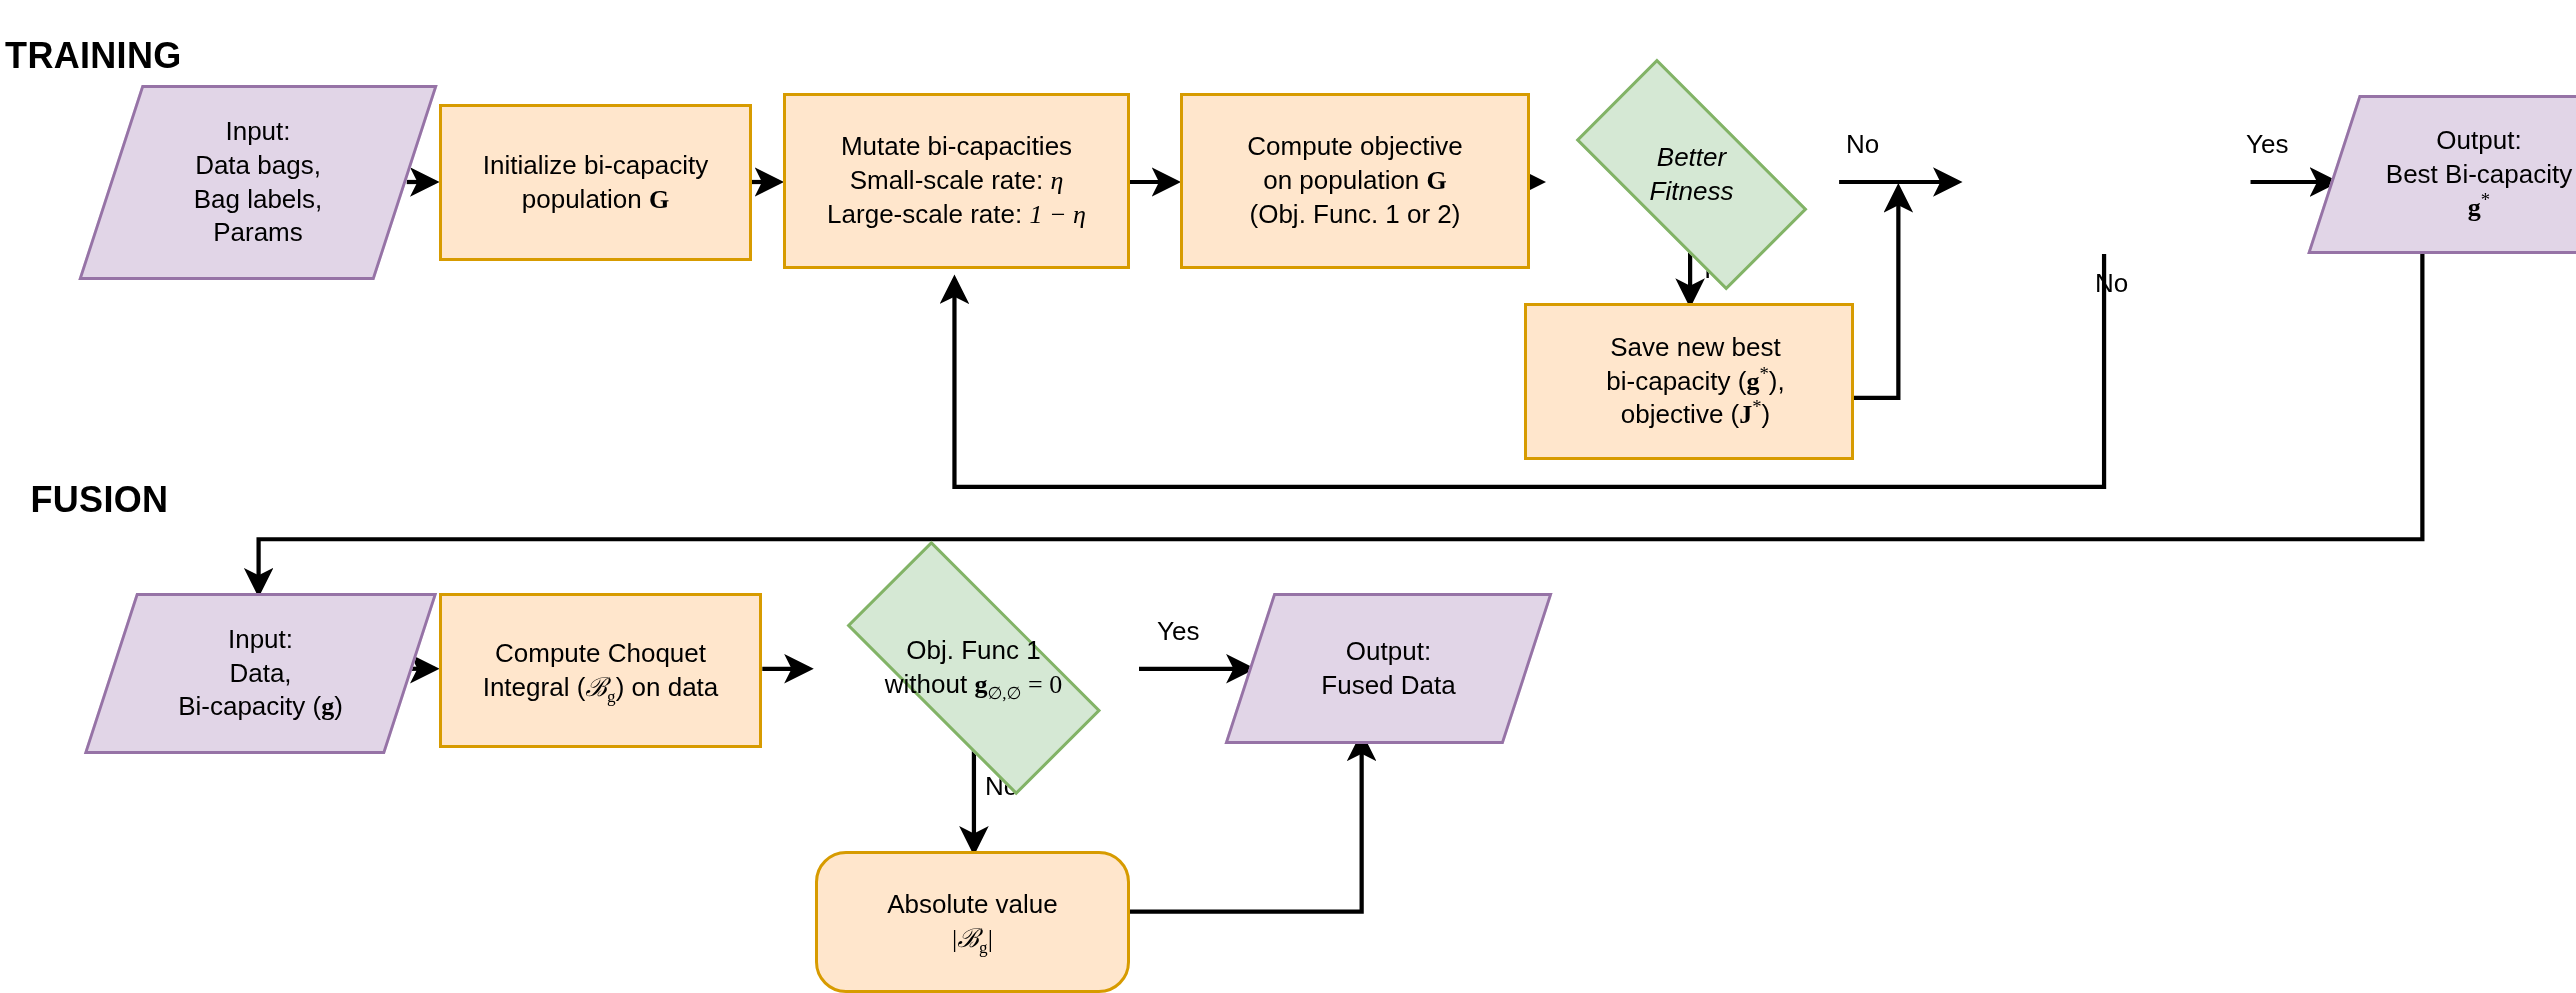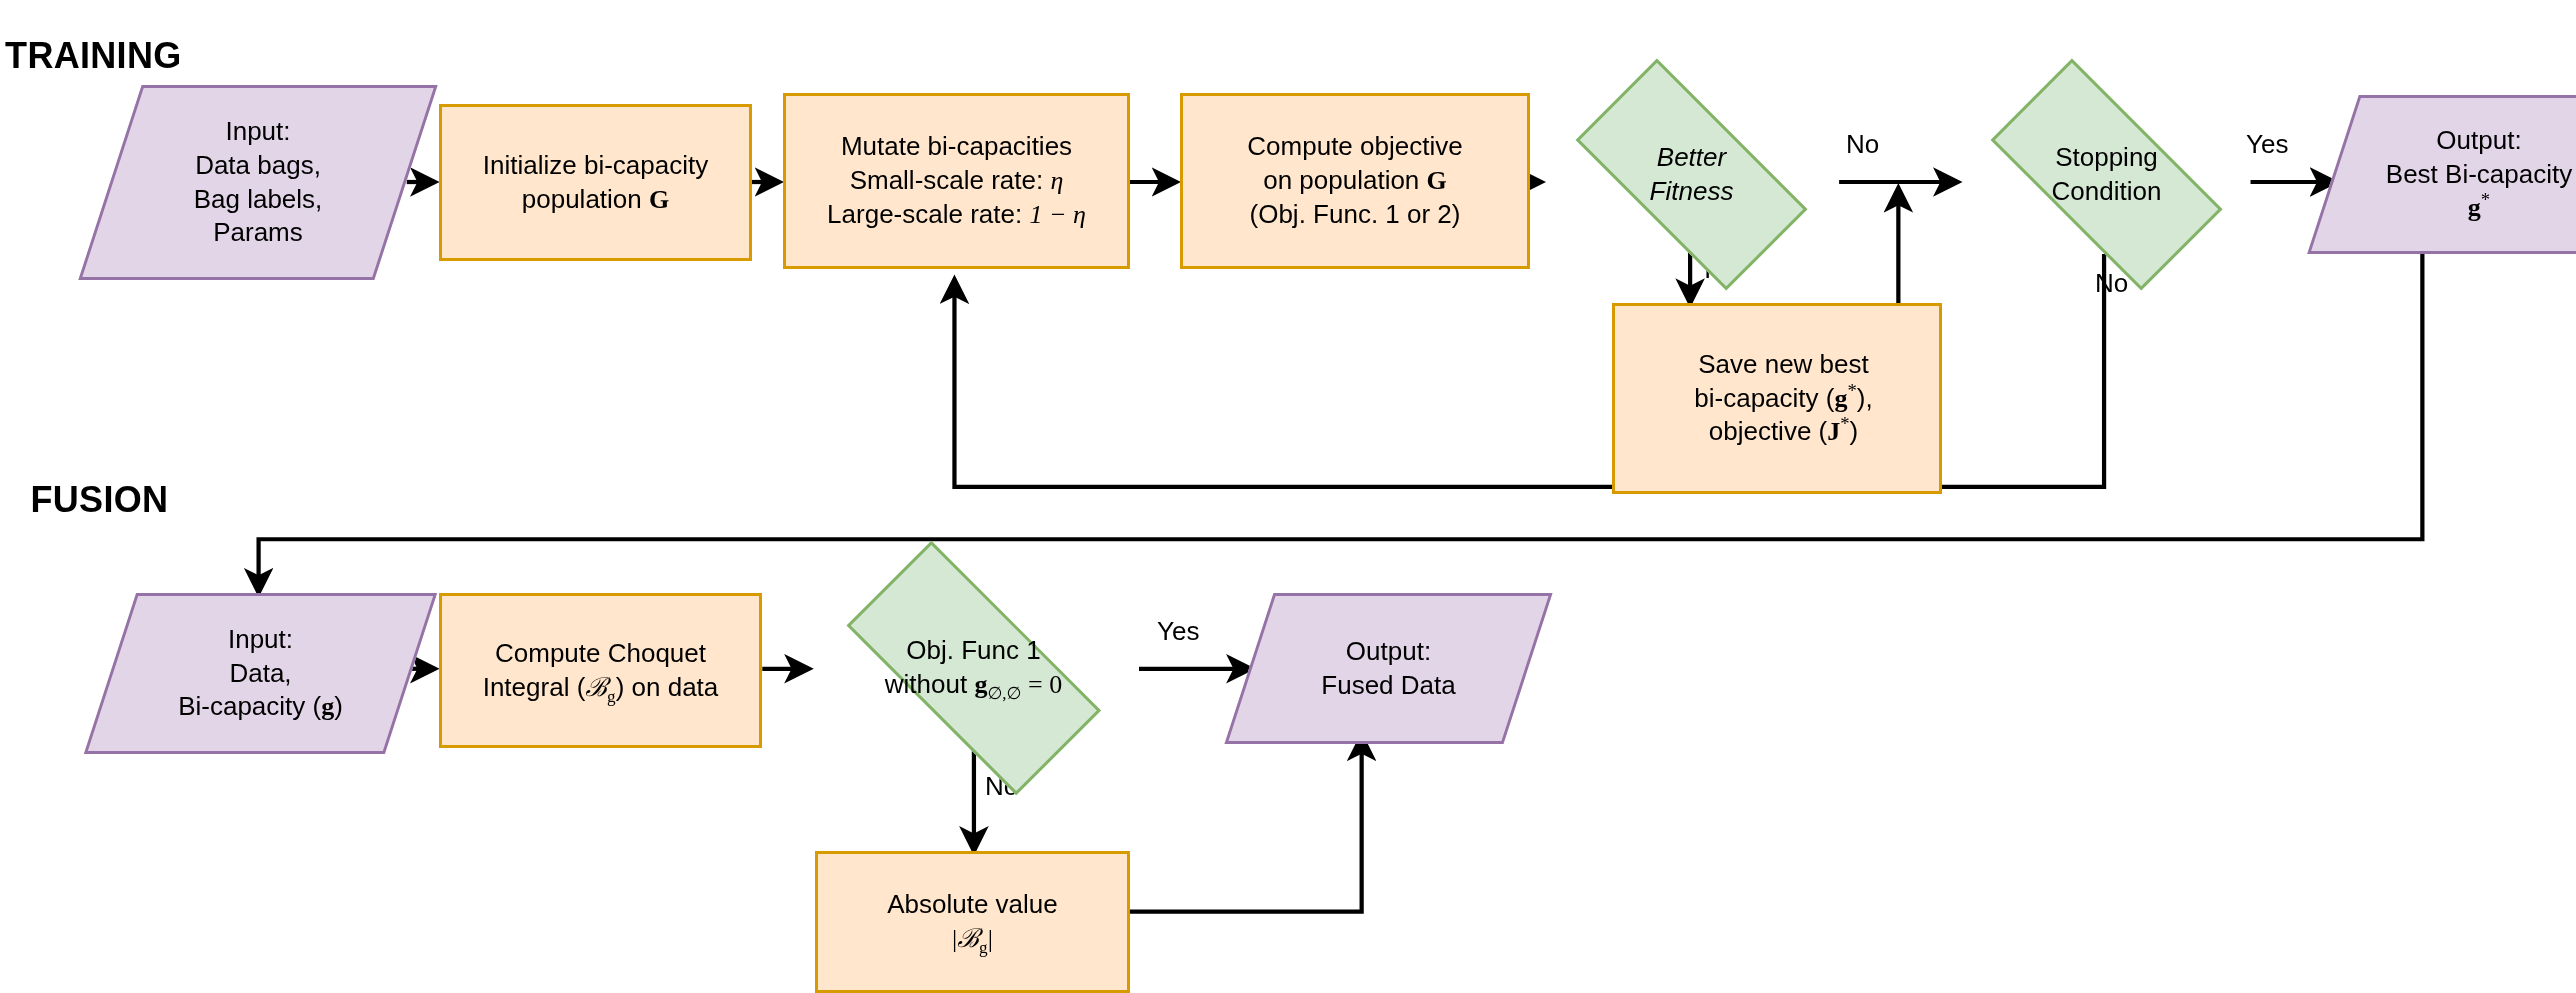--- a/index.html
+++ b/index.html
@@ -186,39 +186,32 @@
   </div>
 
   <div class="node dec" style="left:1541px; top:93px; width:301px; height:163px;font-style:italic;">
     <div class="shape"></div>
     <div class="inner">
       <div>Better</div>
       <div>Fitness</div>
     </div>
   </div>
 
-  <div class="node proc" style="left:1612px; top:303px; width:330px; height:191px;padding-left:13px;">
+  <div class="node proc" style="left:1524px; top:303px; width:330px; height:157px;padding-left:13px;">
     <div class="inner">
       <div>Save new best</div>
       <div>
         <span>bi-capacity (</span><span class="mathvar">g</span><sup class="star mathrm">*</sup><span>),</span>
       </div>
       <div>
         <span>objective (</span><span class="mathvar">J</span><sup class="star mathrm">*</sup><span>)</span>
       </div>
     </div>
   </div>
 
-  <div class="node dec" style="left:1956px; top:93px; width:301px; height:163px;">
-    <div class="shape"></div>
-    <div class="inner">
-      <div>Stopping</div>
-      <div>Condition</div>
-    </div>
-  </div>
 
   <div class="node io" style="left:2333px; top:95px; width:292px; height:159px;">
     <div class="shape"></div>
     <div class="inner">
       <div>Output:</div>
       <div>Best Bi-capacity</div>
       <div>
         <span class="mathvar">g</span><sup class="star mathrm">*</sup>
       </div>
     </div>
@@ -260,21 +253,21 @@
   </div>
 
   <div class="node io" style="left:1249px; top:593px; width:279px; height:151px;">
     <div class="shape"></div>
     <div class="inner">
       <div>Output:</div>
       <div>Fused Data</div>
     </div>
   </div>
 
-  <div class="node proc" style="left:815px; top:851px; width:315px; height:142px;">
+  <div class="node proc" style="left:815px; top:851px; width:315px; height:142px;border-radius:31px;">
     <div class="inner">
       <div>Absolute value</div>
       <div>
         <span class="mathrm">|</span><span class="scriptC">ℬ</span><sub class="sub mathvar">g</sub><span class="mathrm">|</span>
       </div>
     </div>
   </div>
 
   <div class="edge-label" style="left:1157px; top:616px;">Yes</div>
   <div class="edge-label" style="left:985px; top:771px;">No</div>

